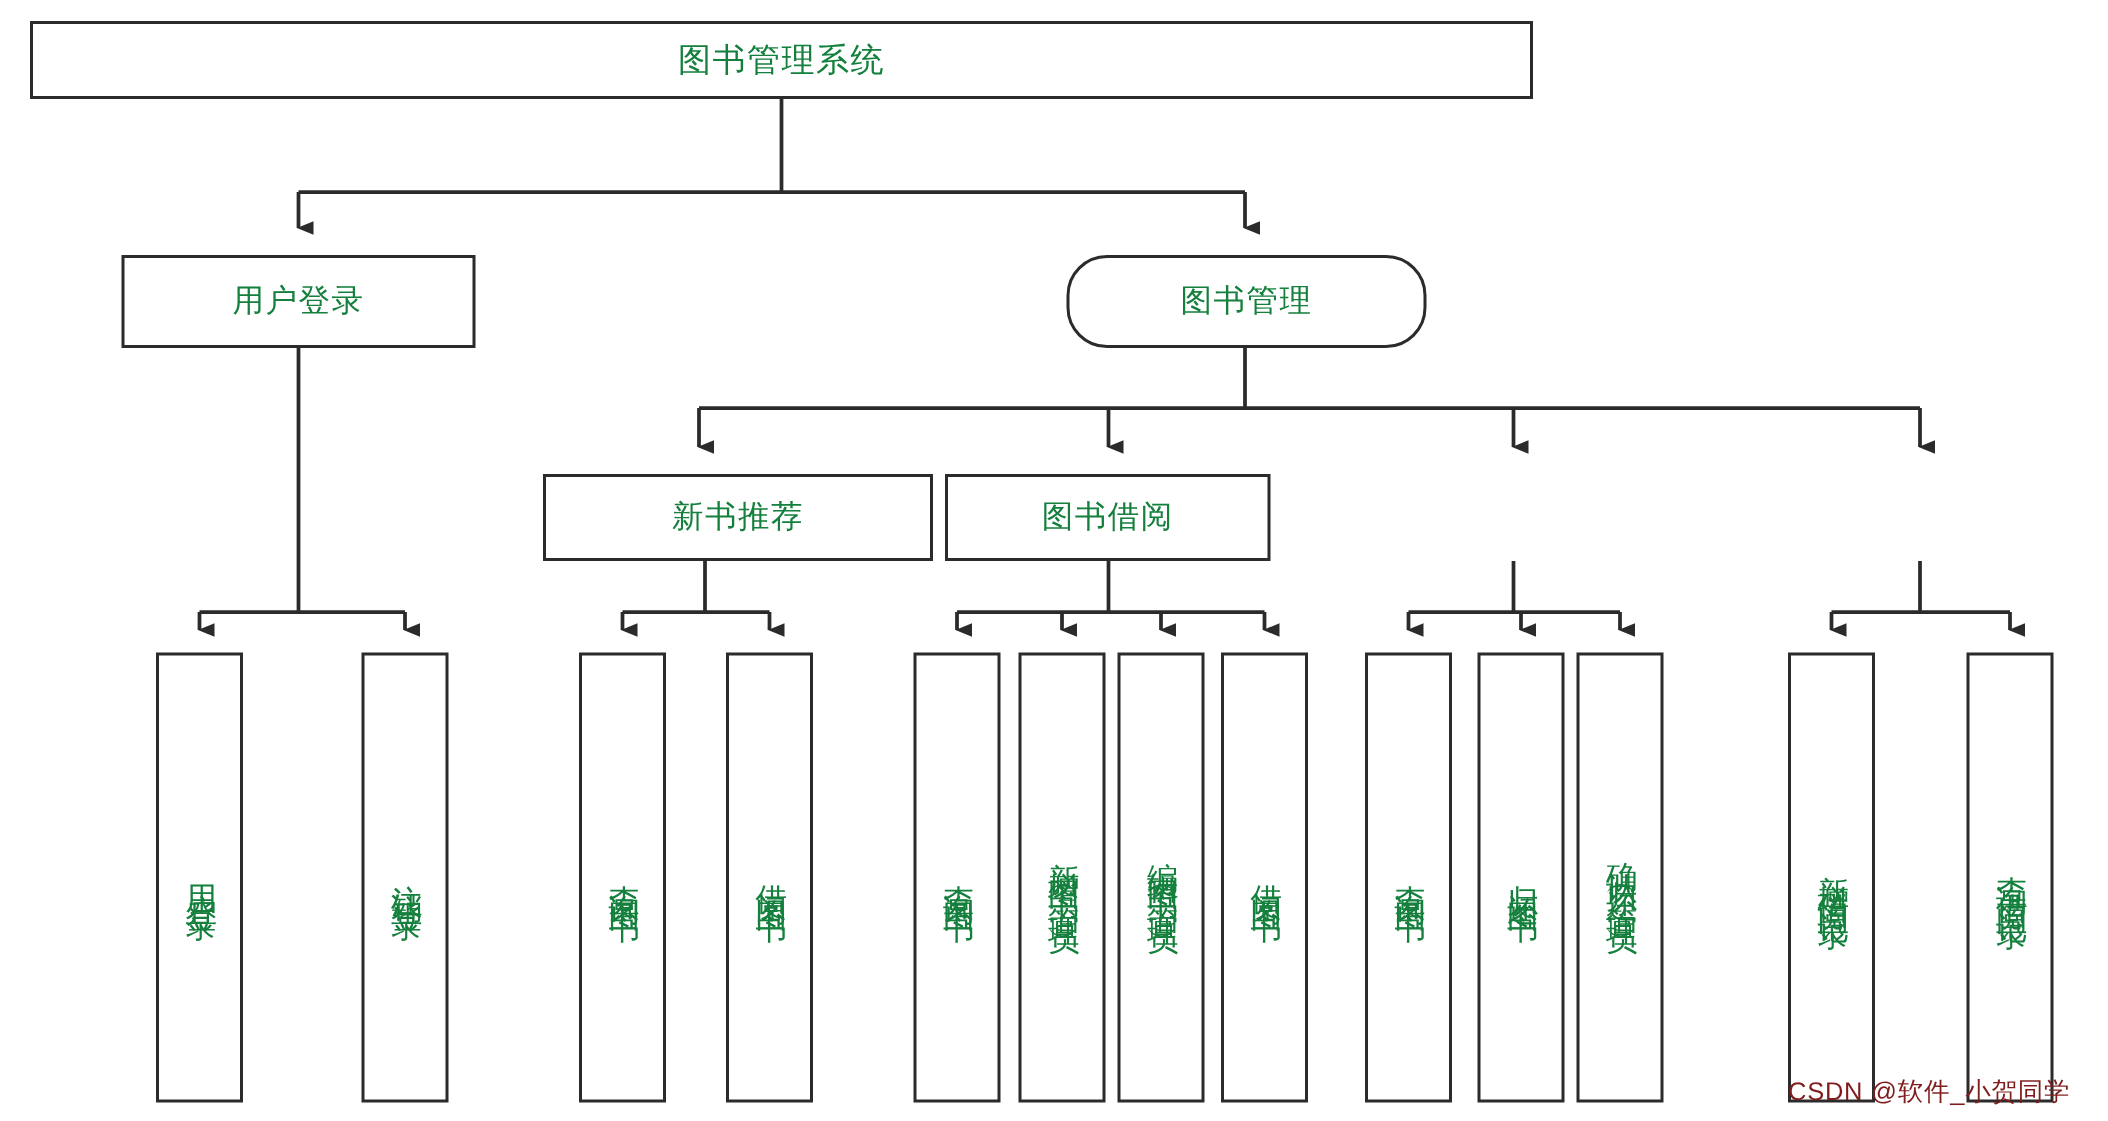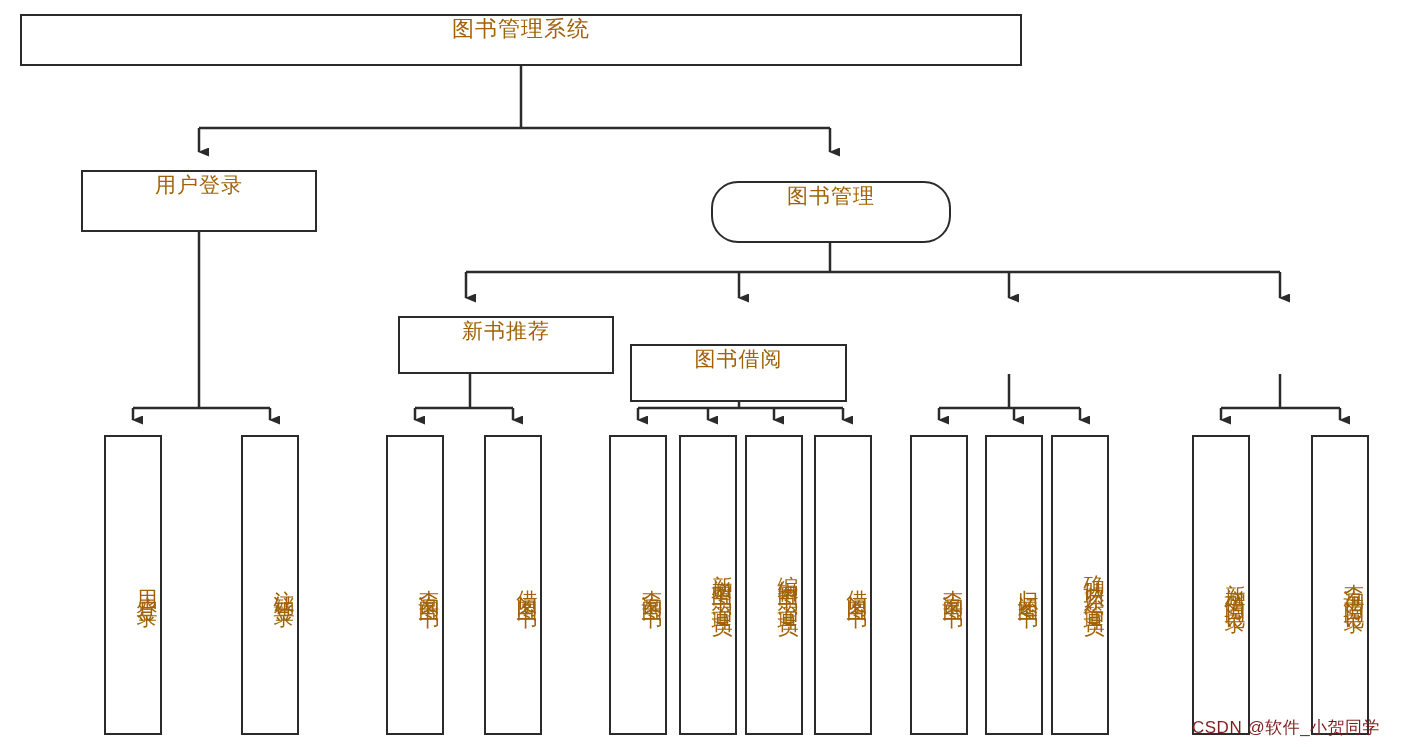--- a/index.html
+++ b/index.html
@@ -26,22 +26,23 @@
     left: 0;
     width: 1405px;
     height: 747px;
   }
   .node-box {
     position: absolute;
     box-sizing: border-box;
     border: 2.5px solid #2b2b2b;
     background: #ffffff;
     display: flex;
+    align-items: center;
     justify-content: center;
-    color: #a16207;
+    color: #15803d;
   }
   .node-box.horiz {
     font-size: 21px;
     letter-spacing: 1px;
     line-height: 1.2;
   }
   .node-box.root-node {
     font-size: 22px;
   }
   .node-box.vert {
@@ -134,29 +135,29 @@
   </svg>
 
   <div class="node-box horiz root-node" style="left:20px; top:14px; width:1002px; height:52px;">
     <span class="node-label">图书管理系统</span>
   </div>
 
   <div class="node-box horiz" style="left:81px; top:170px; width:236px; height:62px;">
     <span class="node-label">用户登录</span>
   </div>
 
-  <div class="node-box horiz" style="left:711px; top:181px; width:240px; height:62px;border-radius:27px;">
+  <div class="node-box horiz" style="left:711px; top:170px; width:240px; height:62px;border-radius:27px;">
     <span class="node-label">图书管理</span>
   </div>
 
-  <div class="node-box horiz" style="left:362px; top:316px; width:216px; height:58px;margin-left:36px;">
+  <div class="node-box horiz" style="left:362px; top:316px; width:260px; height:58px;">
     <span class="node-label">新书推荐</span>
   </div>
 
-  <div class="node-box horiz" style="left:630px; top:316px; width:217px; height:58px;margin-top:28px;">
+  <div class="node-box horiz" style="left:630px; top:316px; width:217px; height:58px;">
     <span class="node-label">图书借阅</span>
   </div>
 
 
 
   <div class="node-box vert" style="left:104px; top:435px; width:58px; height:300px;">
     <span class="node-label">用户登录</span>
   </div>
 
   <div class="node-box vert" style="left:241px; top:435px; width:58px; height:300px;">

